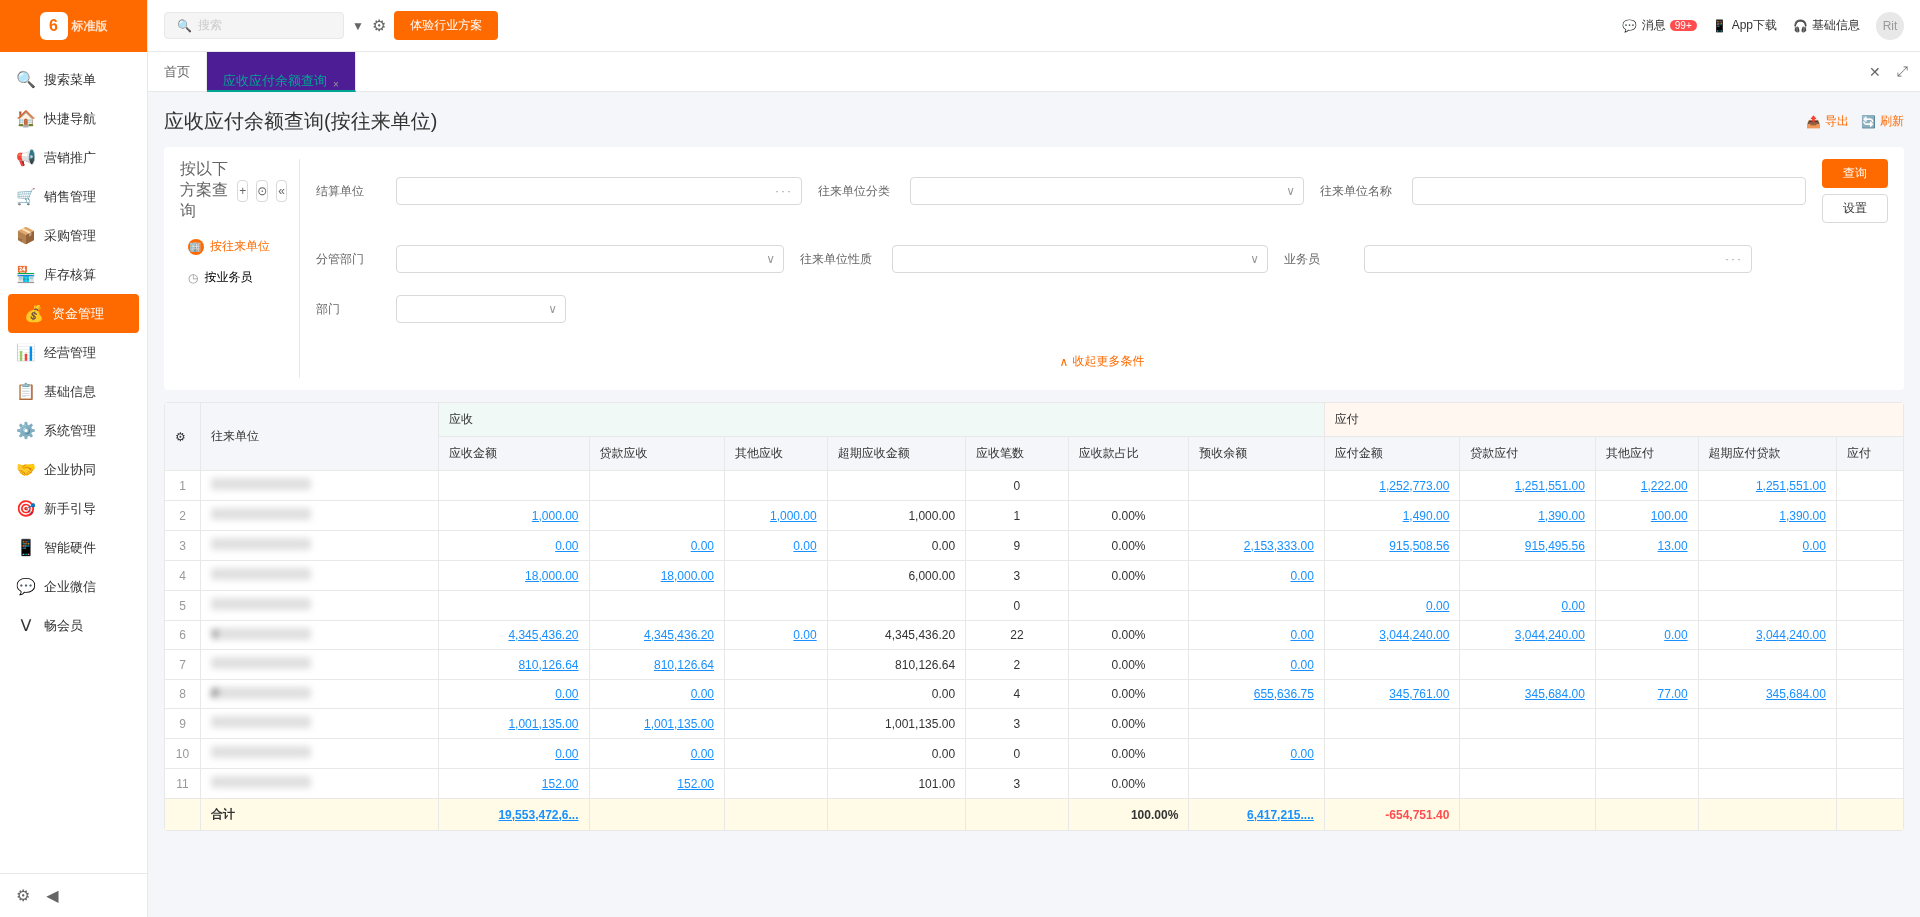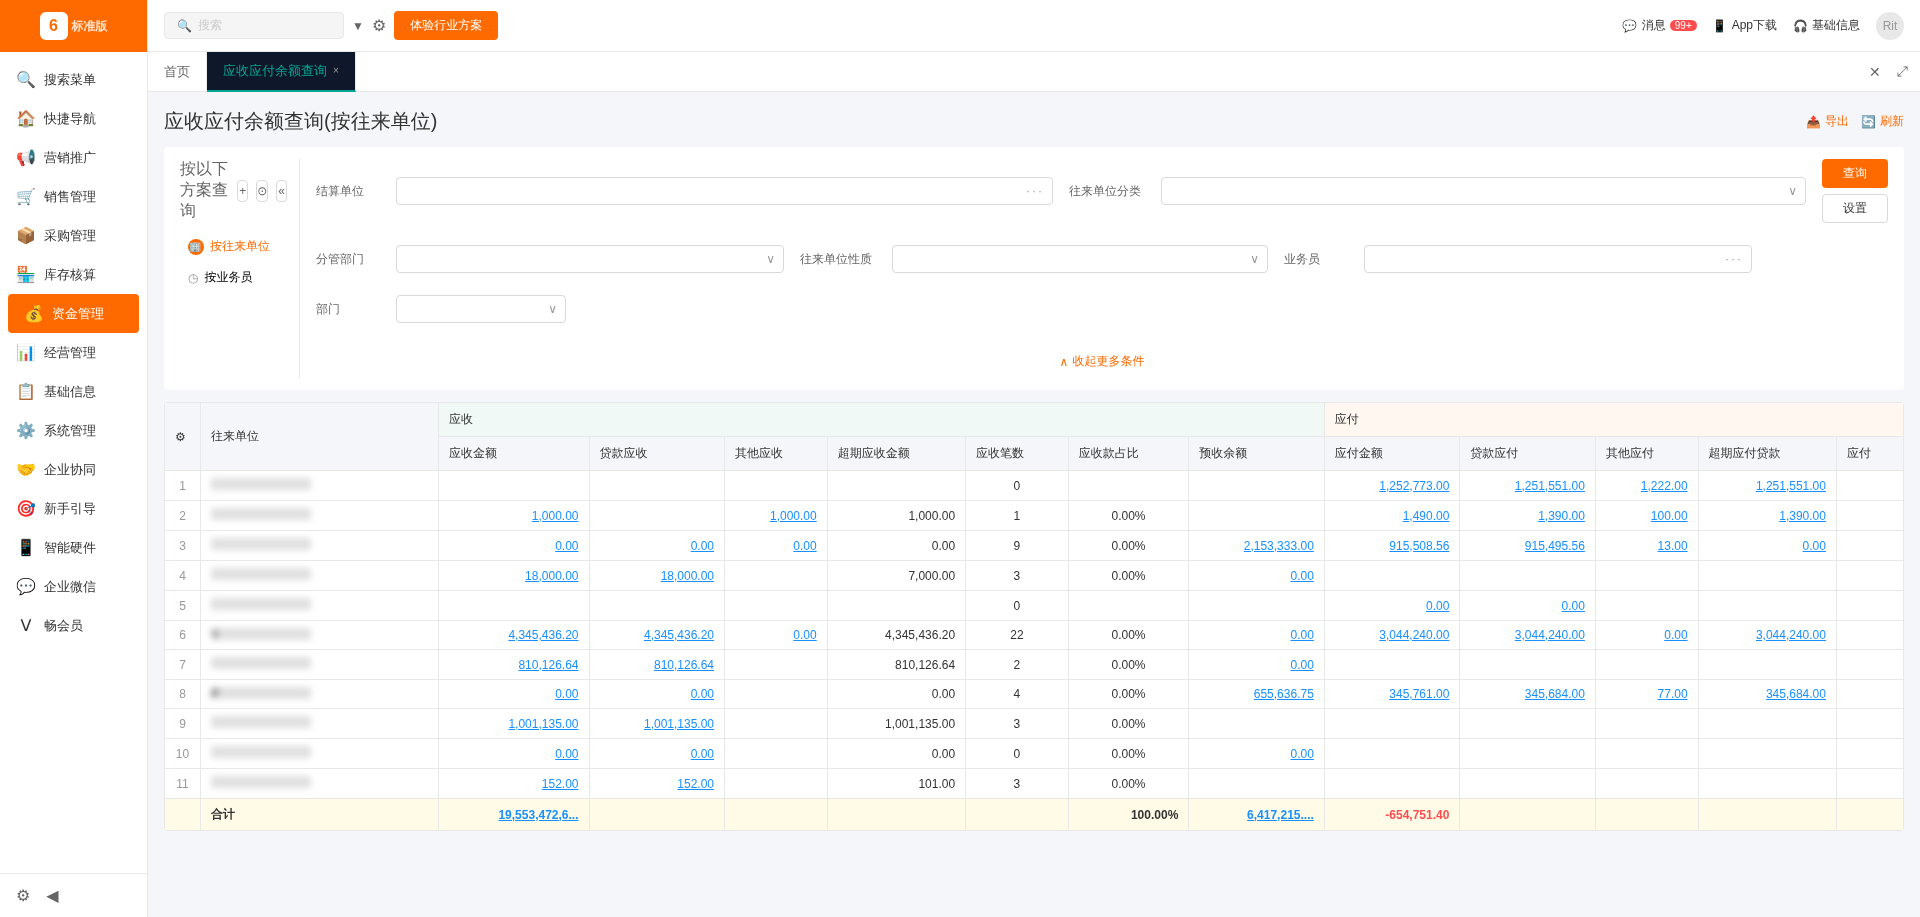--- a/index.html
+++ b/index.html
@@ -75,21 +75,21 @@
     .tabs {
       height: 40px; background: #fff; border-bottom: 1px solid #e8e8e8;
       display: flex; align-items: center; padding: 0;
     }
     .tab-item {
       height: 40px; padding: 0 16px; display: flex; align-items: center; gap: 6px;
       font-size: 13px; cursor: pointer; color: #666; border-right: 1px solid #e8e8e8;
       white-space: nowrap;
     }
     .tab-item.active {
-      background: #0f172a; color: #00a693; border-bottom: 2px solid #00a693;
+      background: #4c1d95; color: #00a693; border-bottom: 2px solid #00a693; align-items: flex-end;
     }
     .tab-close { font-size: 10px; color: #999; cursor: pointer; }
     .tab-controls { margin-left: auto; display: flex; align-items: center; gap: 8px; padding-right: 8px; }
     .tab-control-btn { font-size: 14px; color: #666; cursor: pointer; padding: 4px; }
 
     
     .page-content {
       flex: 1; overflow: auto; background: #f5f6fa; padding: 16px;
     }
 
@@ -356,20 +356,24 @@
               <div class="filter-input">
                 <span></span>
                 <span class="filter-input-dots">···</span>
               </div>
             </div>
             <div class="filter-field">
               <span class="filter-field-label">往来单位分类</span>
               <div class="filter-input" style="justify-content:flex-end;">
                 <span>∨</span>
               </div>
+            </div>
+            <div class="filter-field">
+              <span class="filter-field-label">往来单位名称</span>
+              <div class="filter-input"></div>
             </div>
             <div class="btn-group">
               <button class="query-btn">查询</button>
               <button class="settings-btn">设置</button>
             </div>
           </div>
 
           <div class="filter-row">
             <div class="filter-field">
               <span class="filter-field-label">分管部门</span>
@@ -490,21 +494,21 @@
               <td><a>13.00</a></td>
               <td><a>0.00</a></td>
               <td></td>
             </tr>
             <tr>
               <td class="row-num text-center">4</td>
               <td class="text-left"><span style="display:inline-block;width:100px;height:12px;background:#e0e0e0;border-radius:2px;filter:blur(3px);"></span></td>
               <td><a>18,000.00</a></td>
               <td><a>18,000.00</a></td>
               <td></td>
-              <td>7,000.00</td>
+              <td>6,000.00</td>
               <td class="text-center">3</td>
               <td class="text-center">0.00%</td>
               <td><a>0.00</a></td>
               <td></td>
               <td></td>
               <td></td>
               <td></td>
               <td></td>
             </tr>
             <tr>

